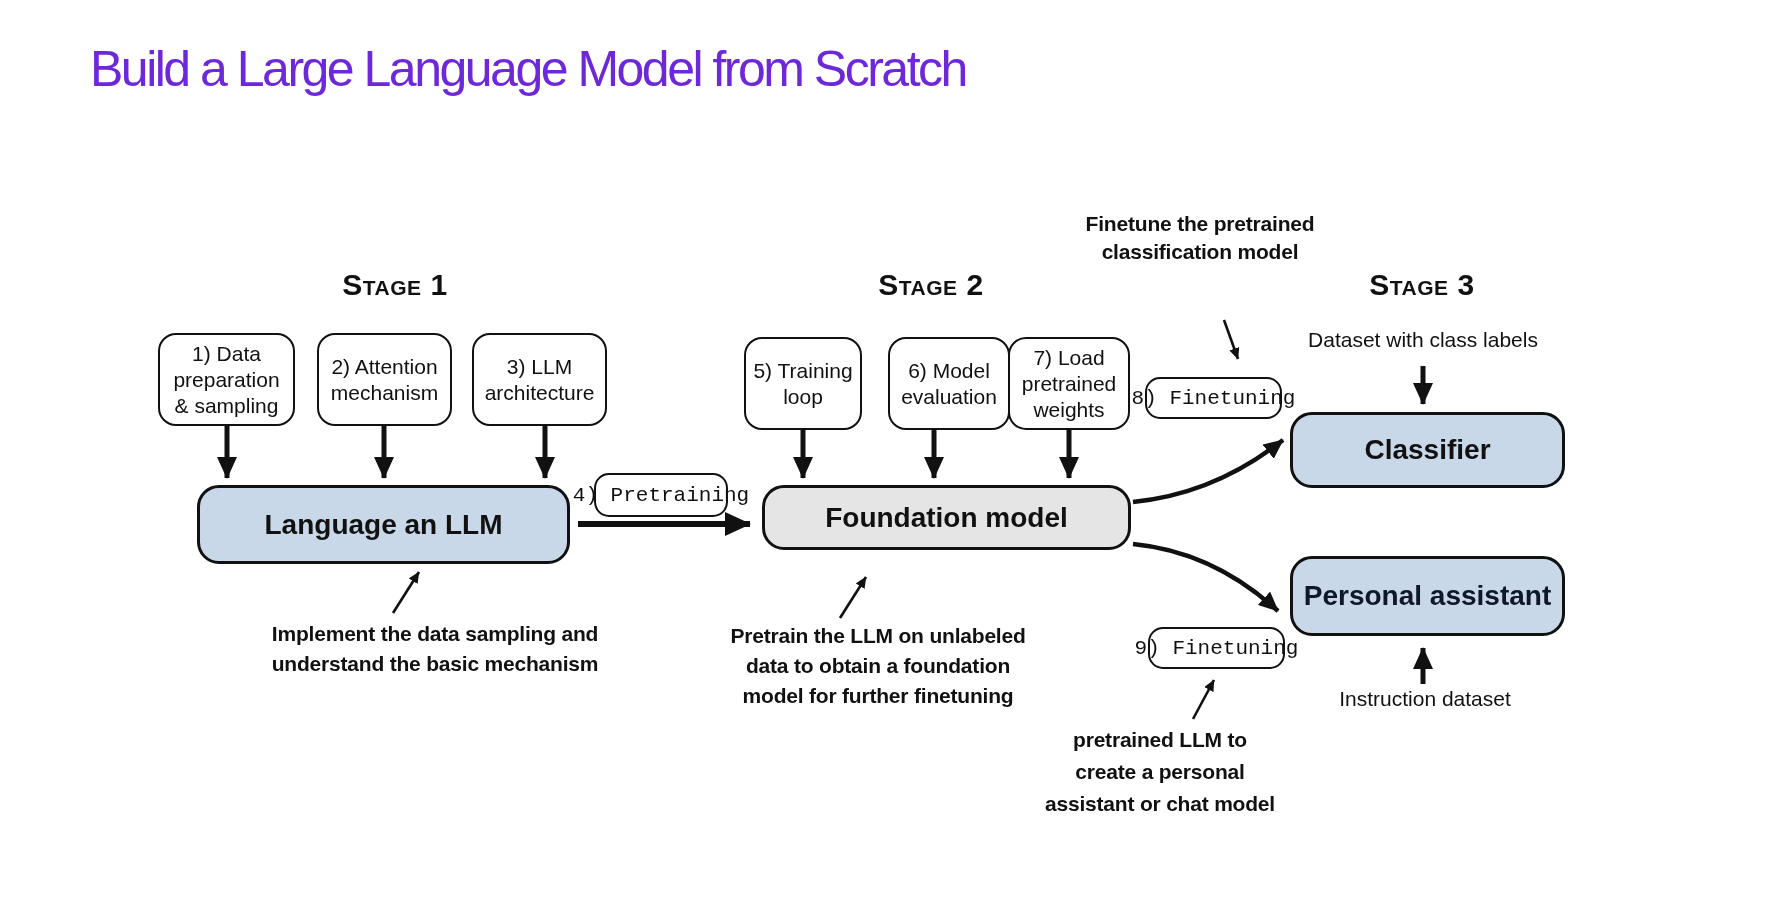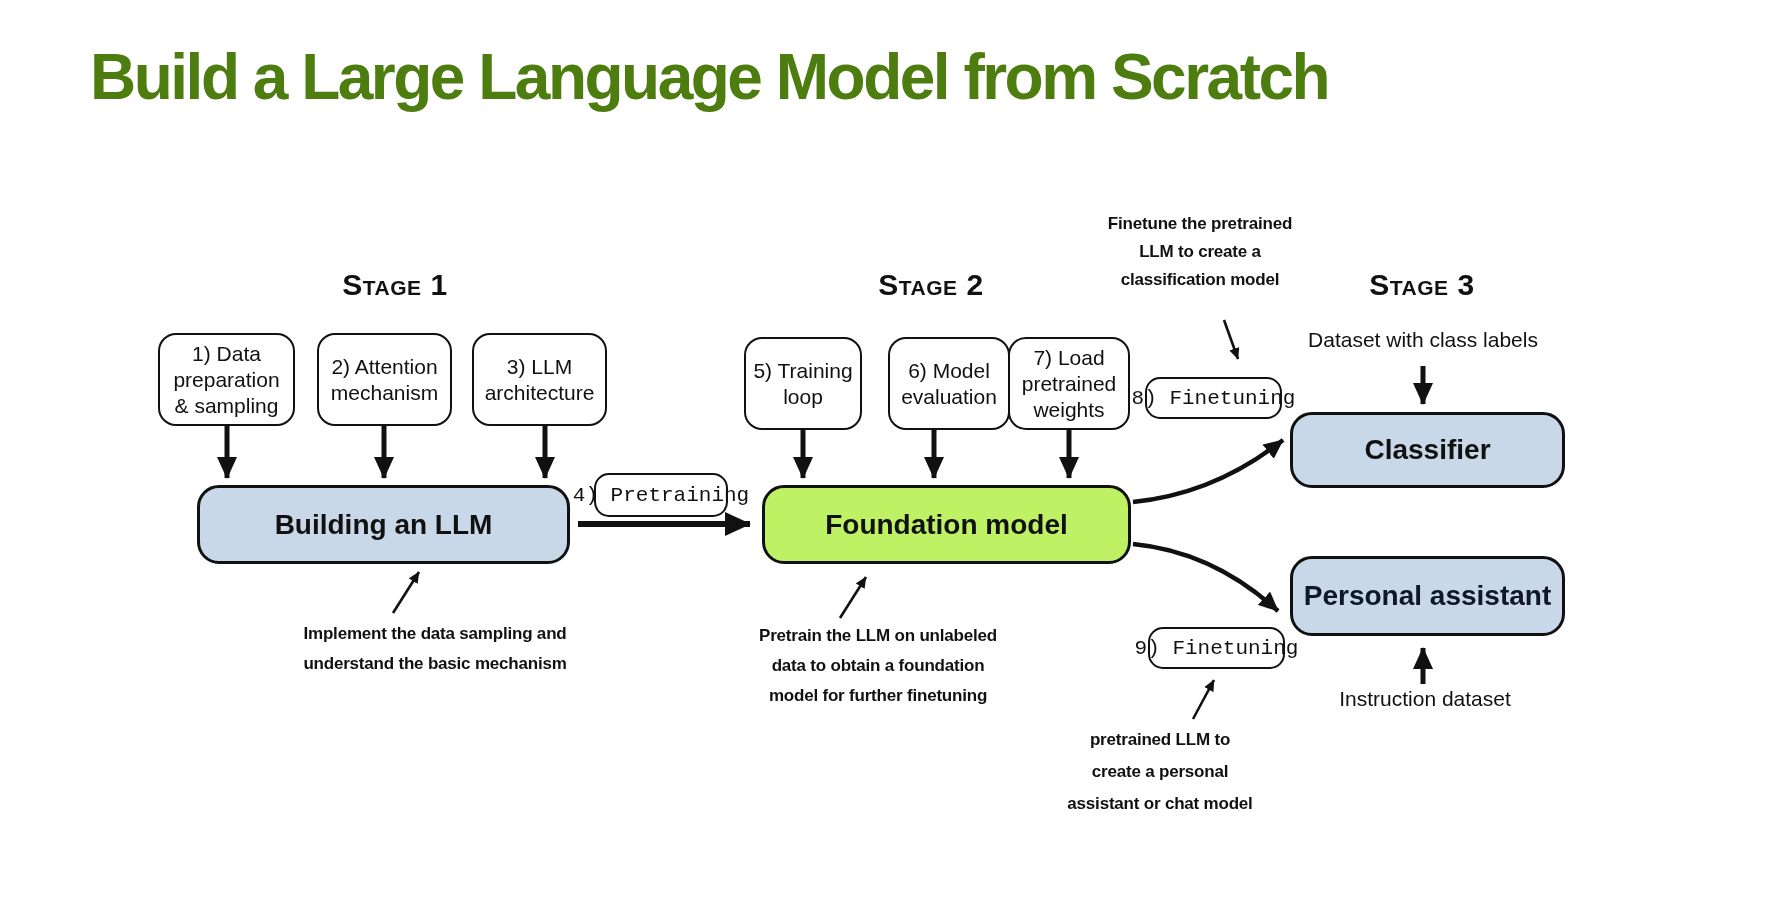--- a/index.html
+++ b/index.html
@@ -2,22 +2,22 @@
 <html><head>
 <meta charset="utf-8">
 <style>
   html,body{margin:0;padding:0;background:#ffffff;}
   #canvas{
     position:relative;width:1772px;height:900px;background:#ffffff;overflow:hidden;
     font-family:"Liberation Sans","DejaVu Sans",sans-serif;color:#111;
   }
   .abs{position:absolute;}
   #title{
-    left:90px;top:42px;font-size:64px;font-weight:700;letter-spacing:-2.5px;
-    white-space:nowrap;color:#4d7c0f;line-height:1.1;
+    left:90px;top:42px;font-size:50px;font-weight:400;letter-spacing:-2.5px;
+    white-space:nowrap;color:#6d28d9;line-height:1.1;
   }
   .stage-label{
     font-size:30px;font-weight:700;font-variant:small-caps;letter-spacing:0.5px;
     text-align:center;width:220px;line-height:34px;
   }
   .stepbox{
     box-sizing:border-box;background:#fff;border:2.5px solid #111;border-radius:18px;
     display:flex;align-items:center;justify-content:center;text-align:center;
     font-size:21px;line-height:26px;
   }
@@ -26,21 +26,21 @@
     display:flex;align-items:center;justify-content:center;text-align:center;
     font-size:21px;white-space:nowrap;font-family:Liberation Mono, monospace;
   }
   .bluebox{
     box-sizing:border-box;background:#c8d8e8;border:3px solid #111;border-radius:22px;
     display:flex;align-items:center;justify-content:center;text-align:center;
     font-size:28px;font-weight:700;
   }
   .plainlabel{font-size:21px;text-align:center;white-space:nowrap;}
   .annotation{
-    font-weight:700;font-size:17px;text-align:center;line-height:30px;letter-spacing:-0.2px;
+    font-weight:700;font-size:21px;text-align:center;line-height:30px;letter-spacing:-0.2px;
   }
   .annotation span{display:block;}
   #svg-arrows{left:0;top:0;pointer-events:none;}
 </style>
 </head>
 <body>
 
 <div id="canvas">
 
   <div id="title" class="abs">Build a Large Language Model from Scratch</div>
@@ -97,31 +97,30 @@
   <div class="abs stepbox" style="left:1008px;top:337px;width:122px;height:93px;">
     <div><span>7) Load</span><br>
          <span>pretrained</span><br>
          <span>weights</span></div>
   </div>
 
   <div class="abs flowbox" style="left:594px;top:473px;width:134px;height:44px;">4) Pretraining</div>
   <div class="abs flowbox" style="left:1145px;top:377px;width:137px;height:42px;">8) Finetuning</div>
   <div class="abs flowbox" style="left:1148px;top:627px;width:137px;height:42px;">9) Finetuning</div>
 
-  <div class="abs bluebox" style="left: 197px; top: 485px; width: 373px; height: 79px; background: rgb(200, 216, 232); border-color: rgb(17, 17, 17); color: rgb(17, 17, 17);">Building an LLM</div>
-  <div class="abs bluebox" style="left: 762px; top: 485px; width: 369px; height: 79px; background: #bef264; border-color: rgb(17, 17, 17); color: rgb(17, 17, 17);">Foundation model</div>
+  <div class="abs bluebox" style="left: 197px; top: 485px; width: 373px; height: 79px; background: rgb(200, 216, 232); border-color: rgb(17, 17, 17); color: rgb(17, 17, 17);">Language an LLM</div>
+  <div class="abs bluebox" style="left: 762px; top: 485px; width: 369px; height: 65px; background: #e5e5e5; border-color: rgb(17, 17, 17); color: rgb(17, 17, 17);">Foundation model</div>
   <div class="abs bluebox" style="left: 1290px; top: 412px; width: 275px; height: 76px; background: rgb(200, 216, 232); border-color: rgb(17, 17, 17); color: rgb(17, 17, 17);">Classifier</div>
   <div class="abs bluebox" style="left: 1290px; top: 556px; width: 275px; height: 80px; background: rgb(200, 216, 232); border-color: rgb(17, 17, 17); color: #0f172a;">Personal assistant</div>
 
   <div class="abs plainlabel" style="left:1282px;top:328px;width:282px;">Dataset with class labels</div>
   <div class="abs plainlabel" style="left:1284px;top:687px;width:282px;">Instruction dataset</div>
 
   <div class="abs annotation" style="left:1050px;top:210px;width:300px;line-height:28px;">
     <span>Finetune the pretrained</span>
-    <span>LLM to create a</span>
     <span>classification model</span>
   </div>
   <div class="abs annotation" style="left:255px;top:619px;width:360px;">
     <span>Implement the data sampling and</span>
     <span>understand the basic mechanism</span>
   </div>
   <div class="abs annotation" style="left:698px;top:621px;width:360px;">
     <span>Pretrain the LLM on unlabeled</span>
     <span>data to obtain a foundation</span>
     <span>model for further finetuning</span>

